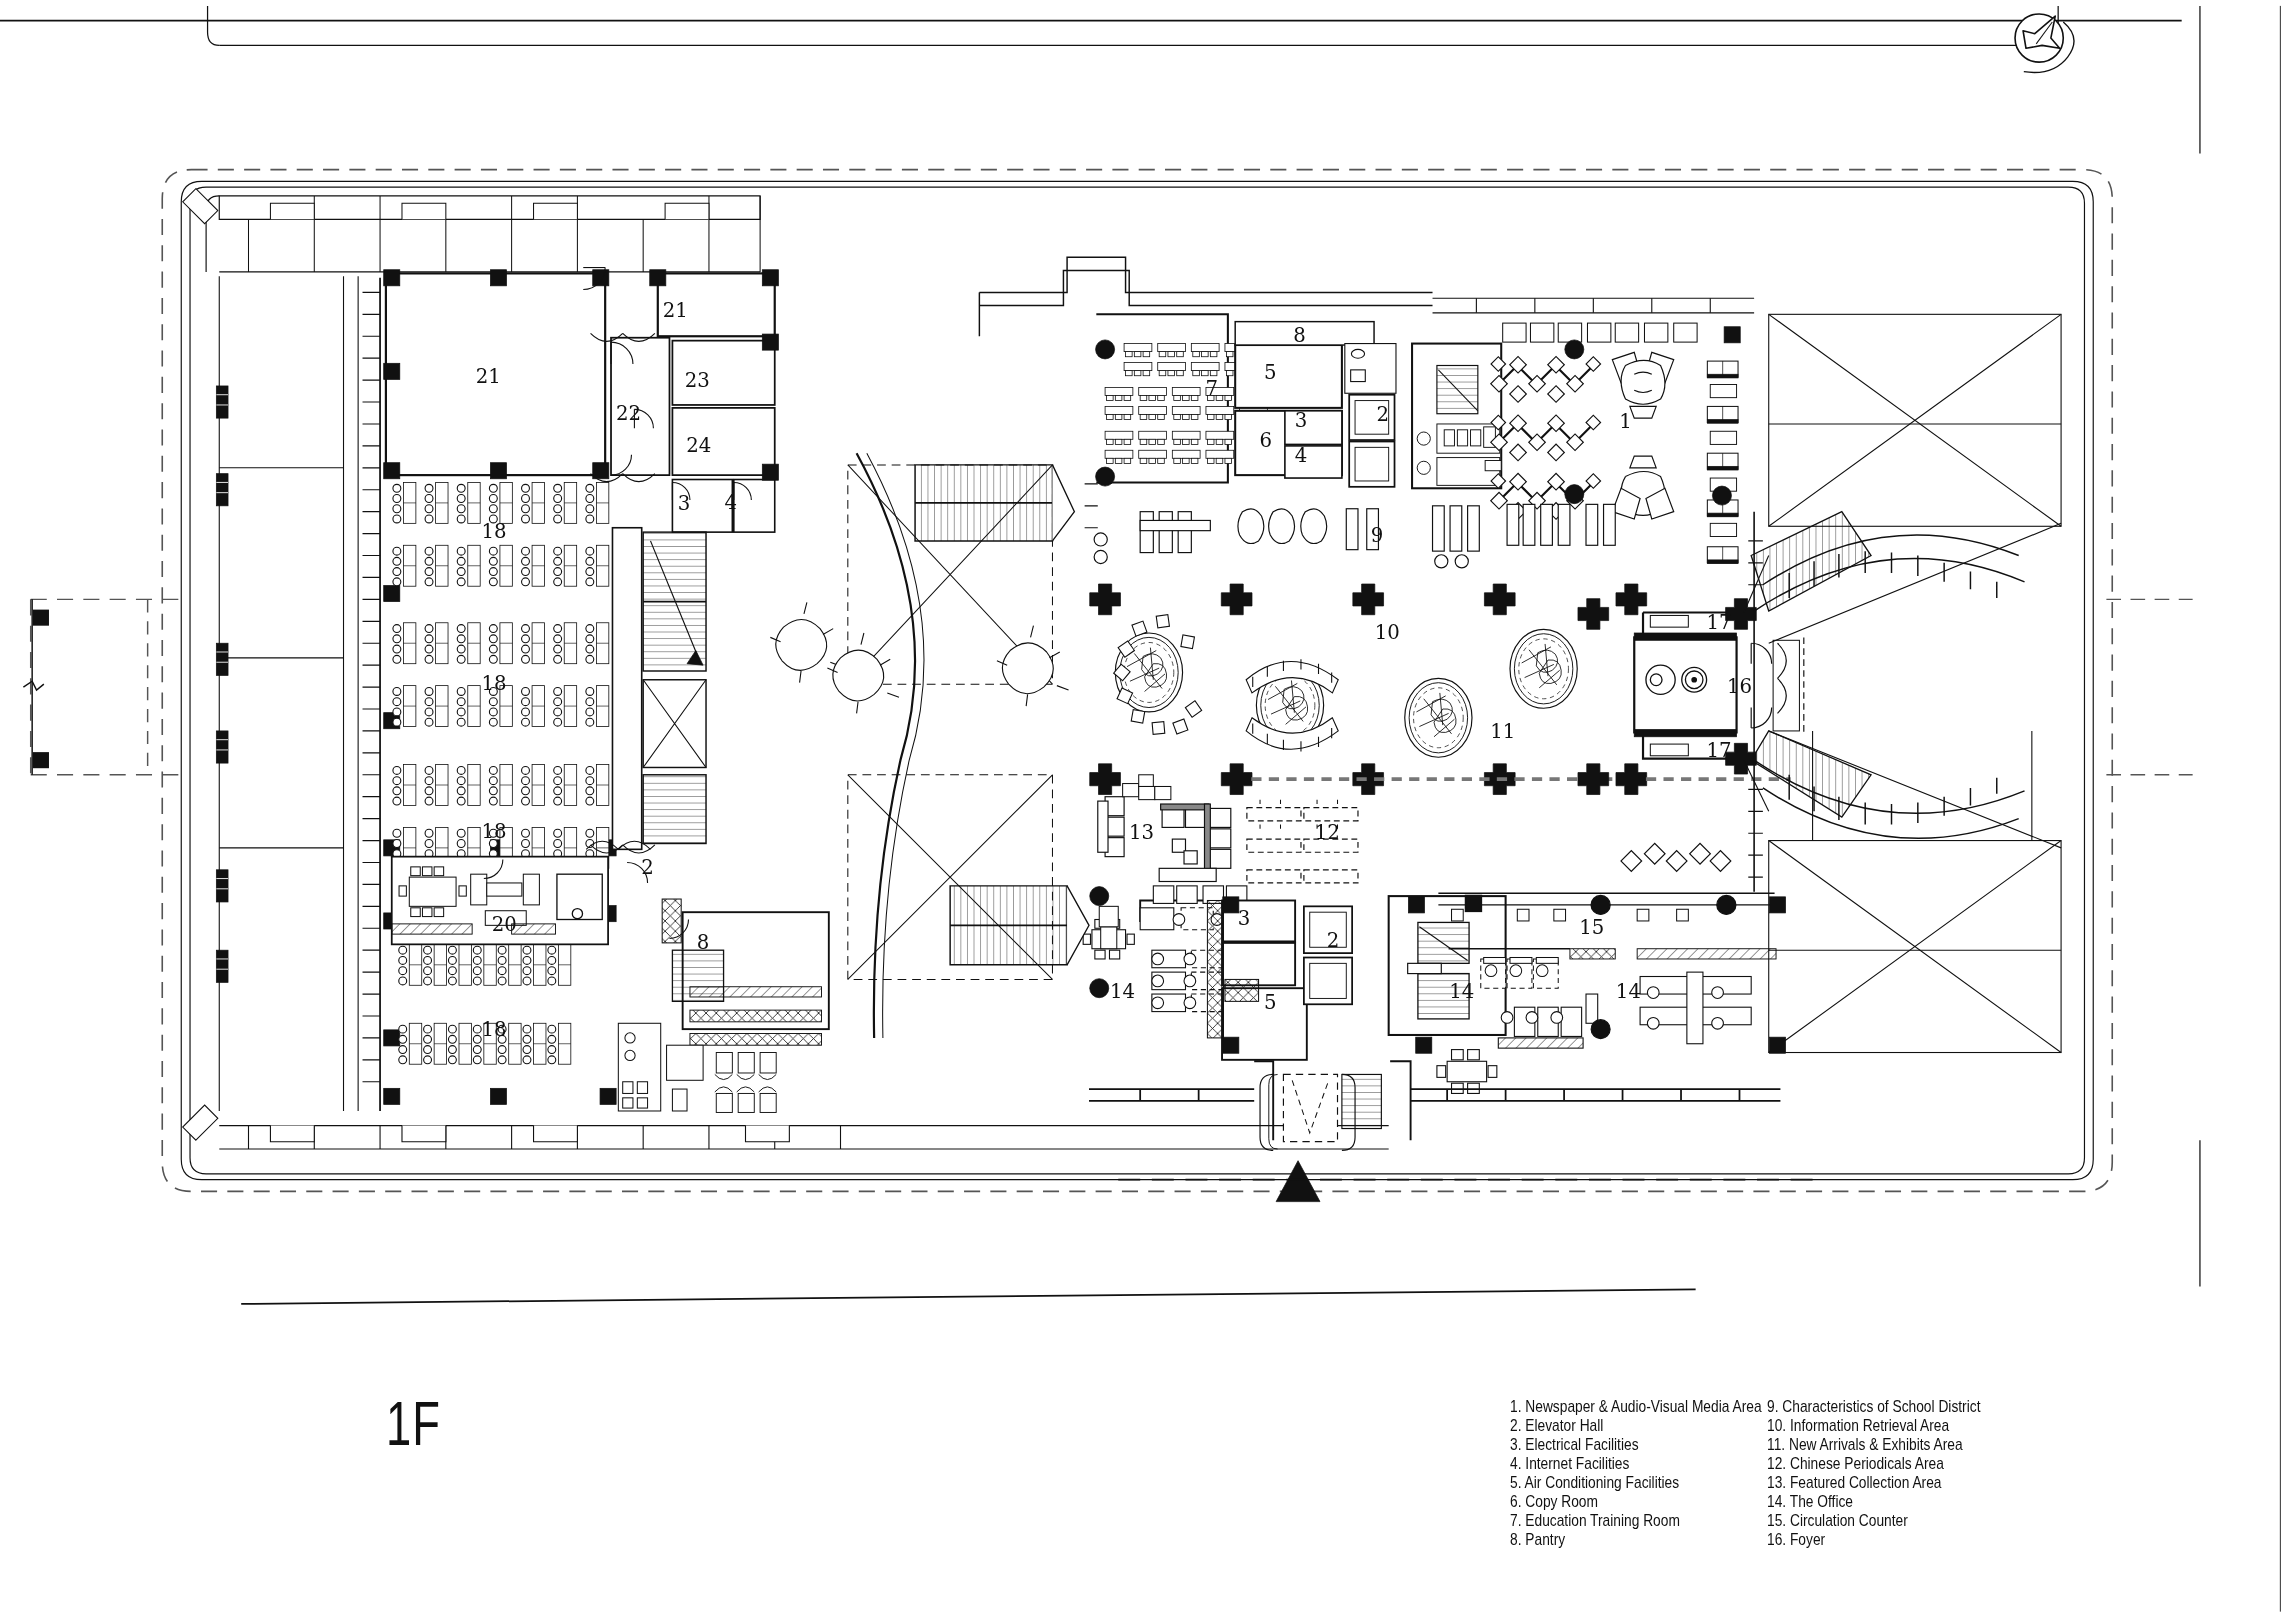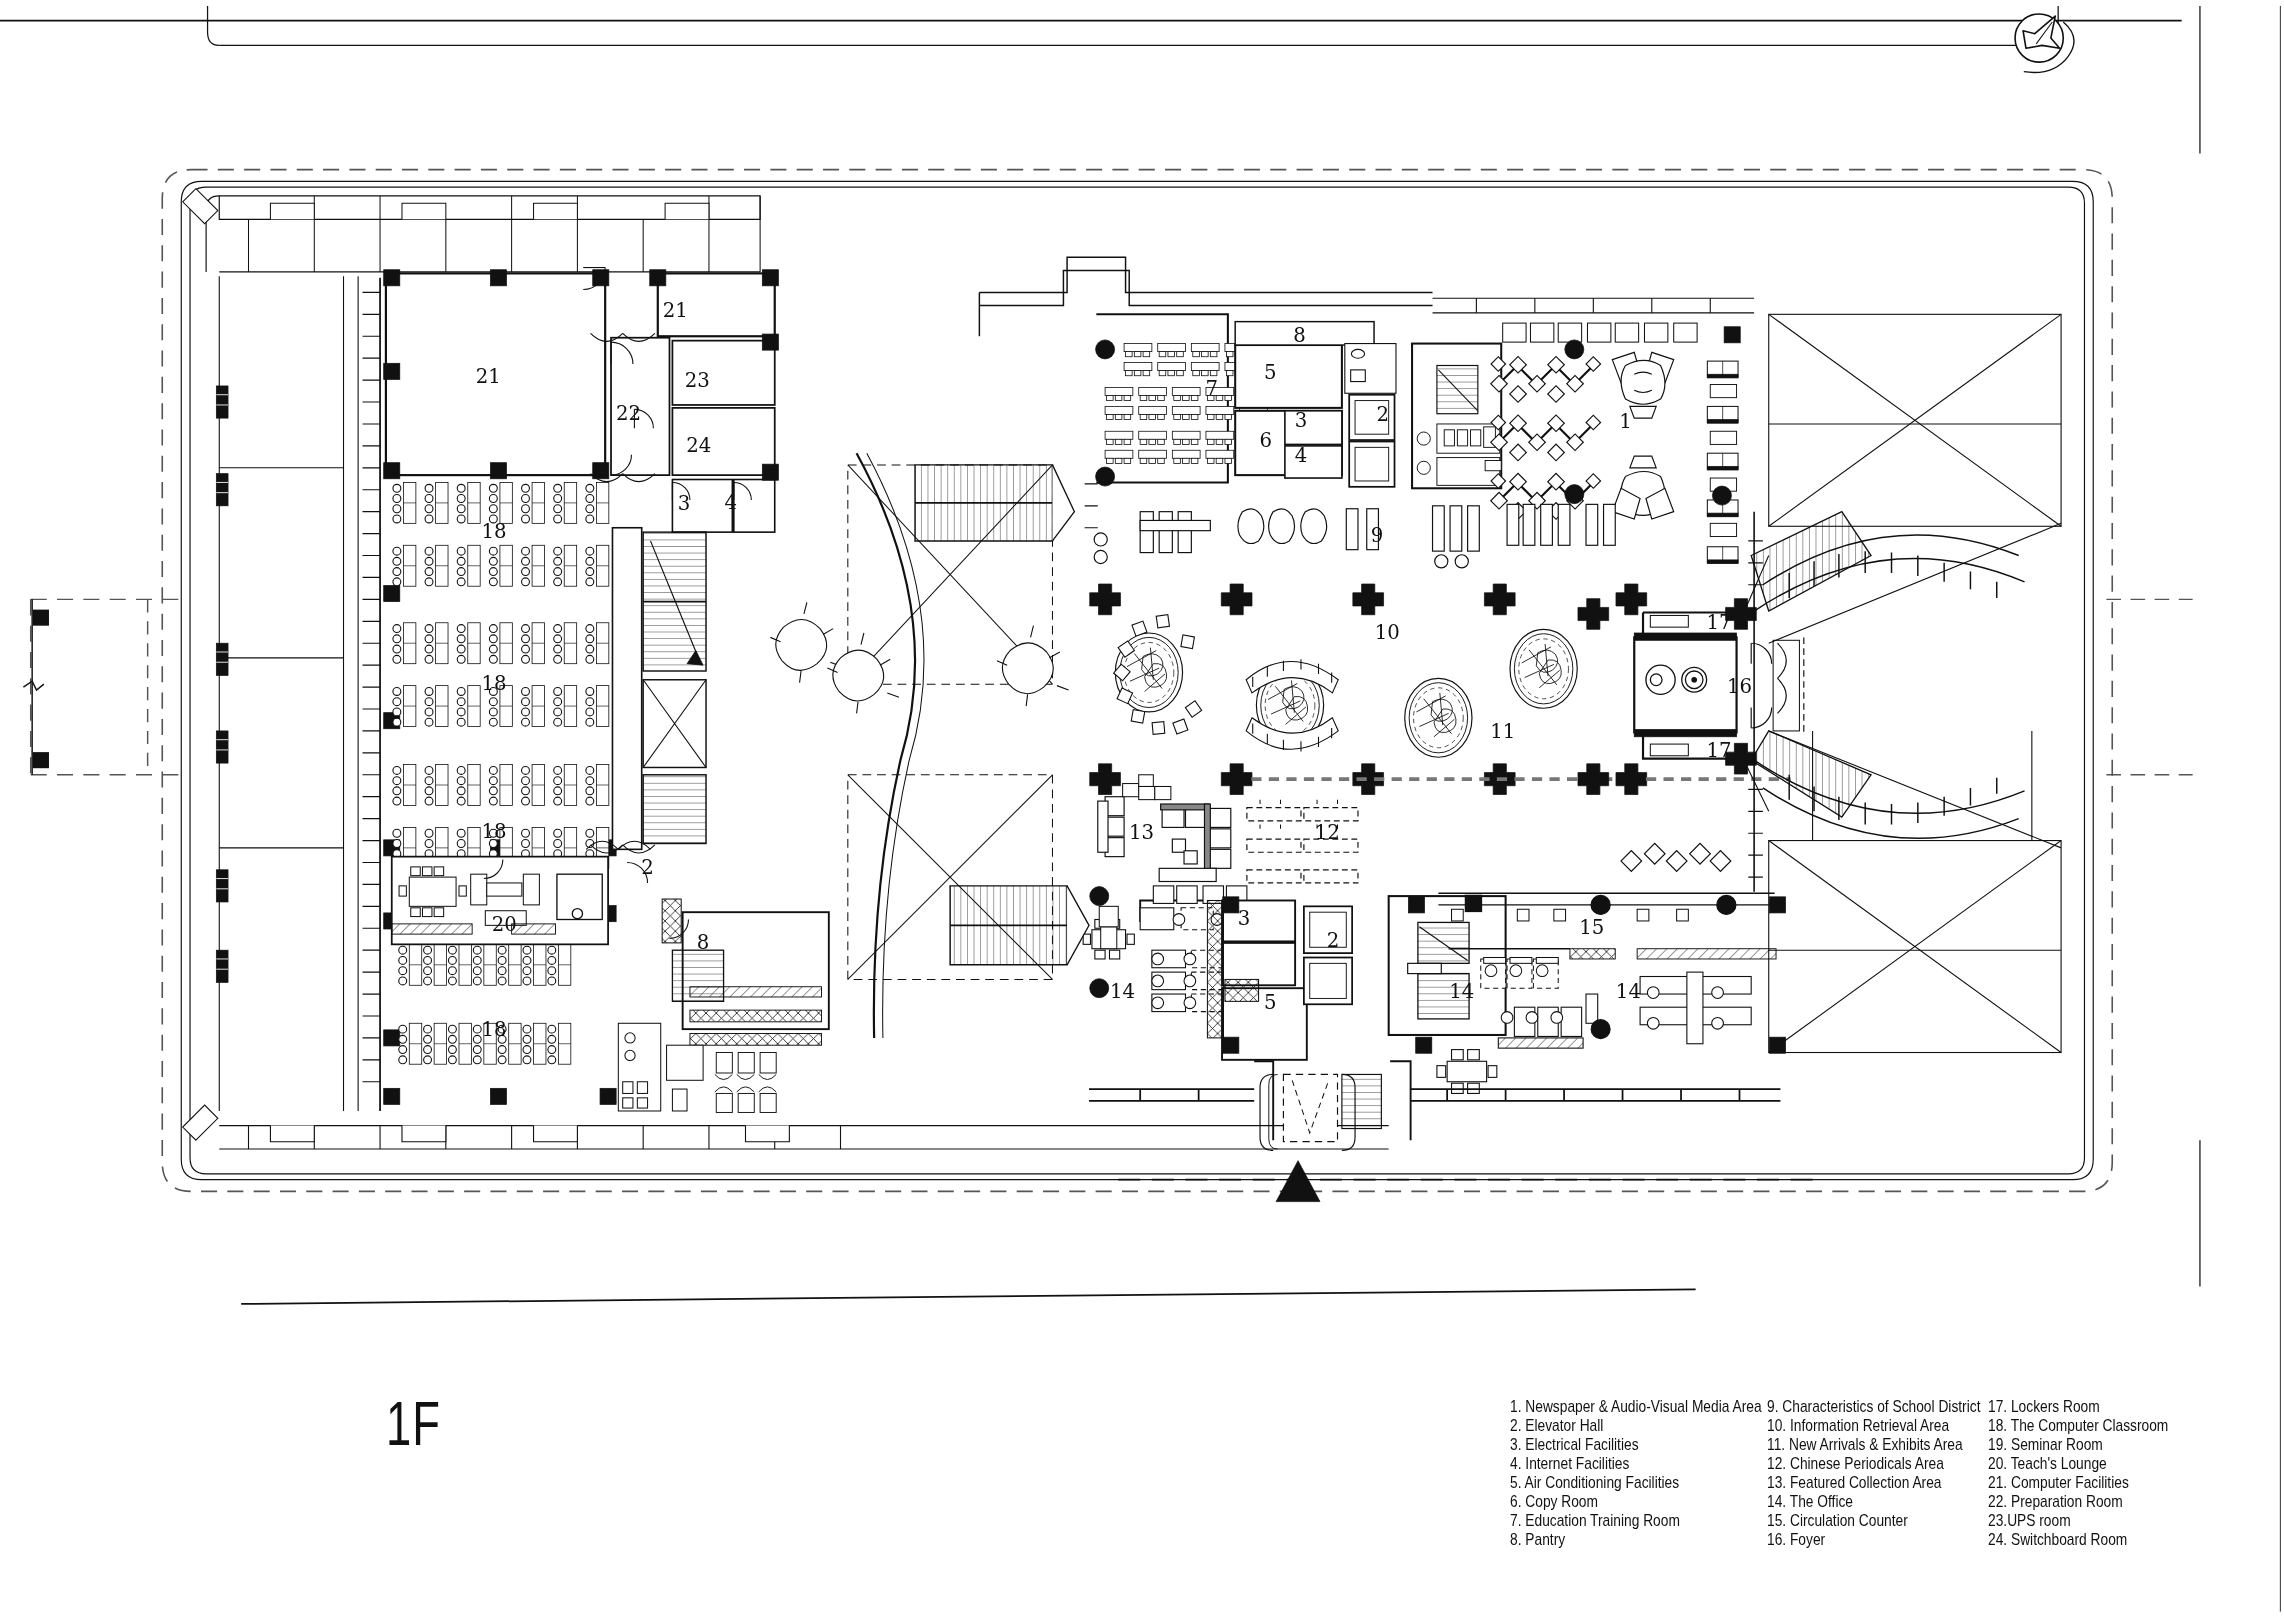--- a/index.html
+++ b/index.html
@@ -1175,26 +1175,16 @@
     <div class="legcol c2">
       <div class="legitem">9. Characteristics of School District</div>
       <div class="legitem">10. Information Retrieval Area</div>
       <div class="legitem">11. New Arrivals &amp; Exhibits Area</div>
       <div class="legitem">12. Chinese Periodicals Area</div>
       <div class="legitem">13. Featured Collection Area</div>
       <div class="legitem">14. The Office</div>
       <div class="legitem">15. Circulation Counter</div>
       <div class="legitem">16. Foyer</div>
     </div>
-    <div class="legcol c3">
-      <div class="legitem">17. Lockers Room</div>
-      <div class="legitem">18. The Computer Classroom</div>
-      <div class="legitem">19. Seminar Room</div>
-      <div class="legitem">20. Teach's Lounge</div>
-      <div class="legitem">21. Computer Facilities</div>
-      <div class="legitem">22. Preparation Room</div>
-      <div class="legitem">23.UPS room</div>
-      <div class="legitem">24. Switchboard Room</div>
-    </div>
   </div>
 
 </div>
 
 
 </body></html>

